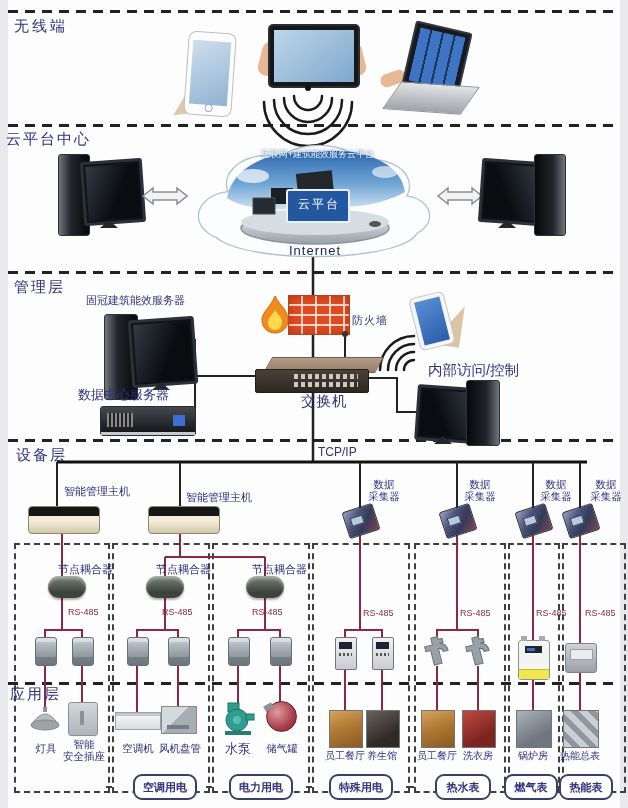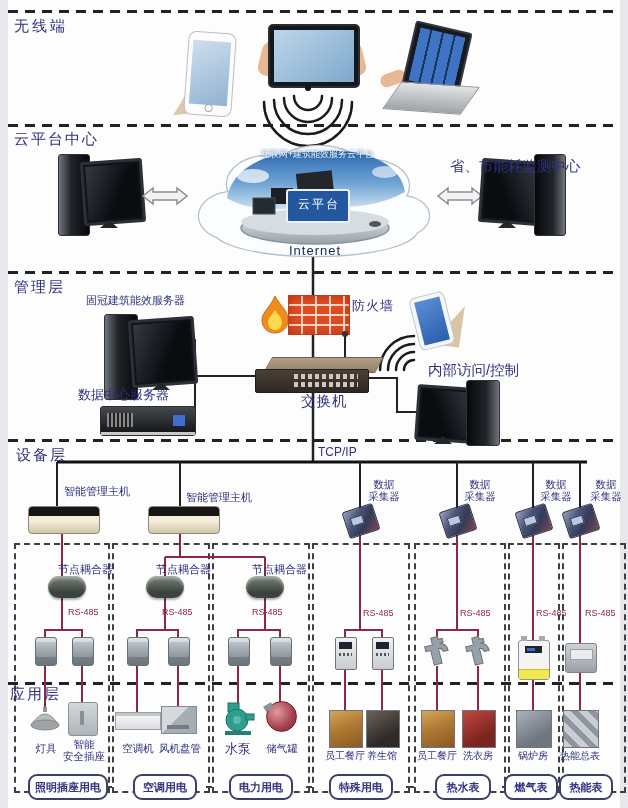--- a/index.html
+++ b/index.html
@@ -106,22 +106,21 @@
   </svg>
 
   <div class="abs" style="left:388px;top:26px;width:86px;height:92px;z-index:2">
     <div style="position:absolute;left:-8px;top:46px;width:26px;height:13px;background:#e8b794;border-radius:7px;transform:rotate(-20deg)"></div>
     <div style="position:absolute;left:20px;top:0;width:54px;height:62px;background:#171a20;border:2px solid #34383e;border-radius:3px;transform:rotate(13deg)">
       <div style="position:absolute;inset:4px;background:repeating-linear-gradient(90deg,#3f74c4 0 10px,#18365e 10px 12px)"></div>
     </div>
     <div style="position:absolute;left:2px;top:58px;width:80px;height:26px;background:linear-gradient(#e2e4e6,#9fa3a7);border:1px solid #8b8f94;transform:skewX(-32deg) rotate(4deg)"></div>
   </div>
 
-  <div class="lbl" style="left:14px;top:130px;font-size:15px;letter-spacing:2px">云平台中心</div>
-  <div class="lbl" style="left:450px;top:158px;font-size:14.5px">省、市能耗监测中心</div>
+  <div class="lbl" style="left:6px;top:130px;font-size:15px;letter-spacing:2px">云平台中心</div>
 
   <div class="abs" style="left:52px;top:148px;width:92px;height:92px;z-index:2">
     <div style="position:absolute;left:6px;top:6px;width:30px;height:80px;background:linear-gradient(90deg,#70757c,#212429 40%,#07080b);border:1px solid #2e3136;border-radius:3px"></div>
     <div style="position:absolute;left:30px;top:12px;width:56px;height:58px;background:#101318;border:3px solid #2c3137;border-radius:3px;transform:rotate(-4deg)">
       <div style="position:absolute;inset:2px;background:linear-gradient(115deg,#343a43,#0a0c10 60%)"></div>
     </div>
     <div style="position:absolute;left:48px;top:72px;width:0;height:0;border-left:9px solid transparent;border-right:9px solid transparent;border-bottom:8px solid #23262b"></div>
   </div>
 
   <svg class="abs" style="left:142px;top:186px;z-index:2" width="46" height="20" viewBox="0 0 46 20">
@@ -200,21 +199,21 @@
     <div style="position:absolute;left:72px;top:8px;width:12px;height:11px;background:#3d6fd0"></div>
     <div style="position:absolute;left:0;bottom:0;width:100%;height:3px;background:#c7cacd"></div>
   </div>
 
   <svg class="abs" style="left:258px;top:294px;z-index:3" width="34" height="40" viewBox="0 0 34 40">
     <path d="M17,2 C22,12 30,16 30,26 C30,34 24,39 17,39 C10,39 4,34 4,26 C4,18 12,14 17,2 Z" fill="#f08b1e" stroke="#d06a10"></path>
     <path d="M17,16 C20,21 24,23 24,28 C24,33 21,36 17,36 C13,36 10,33 10,28 C10,24 14,21 17,16 Z" fill="#ffd84d"></path>
   </svg>
   <div class="abs" style="left:288px;top:295px;width:60px;height:38px;z-index:2;background-color:#e14a20;border:1px solid #c03d18;box-shadow:inset 0 0 8px rgba(0,0,0,.25);
        background-image:repeating-linear-gradient(0deg,transparent 0 8px,#f6d7c6 8px 10px),repeating-linear-gradient(90deg,transparent 0 12px,#f6d7c6 12px 14px)"></div>
-  <div class="lbl" style="left:352px;top:299px;font-size:13px;letter-spacing:1px">防火墙</div>
+  <div class="lbl" style="left:352px;top:314px;font-size:11px;letter-spacing:1px">防火墙</div>
 
   <div class="abs" style="left:412px;top:294px;width:54px;height:58px;z-index:2">
     <div style="position:absolute;left:22px;top:10px;width:0;height:0;border-left:28px solid transparent;border-bottom:42px solid #d9c4a4;transform:rotate(8deg)"></div>
     <div style="position:absolute;left:2px;top:0;width:34px;height:52px;background:#f5f6f8;border:1px solid #c2c6cc;border-radius:6px;transform:rotate(-14deg)">
       <div style="position:absolute;inset:4px;background:linear-gradient(160deg,#5a8fd6,#2a5cab)"></div>
     </div>
   </div>
 
   <svg class="abs" style="left:374px;top:330px;z-index:2" width="44" height="44" viewBox="0 0 44 44">
     <g stroke="#1a1a1a" stroke-width="2.5" fill="none" stroke-linecap="round">
@@ -377,20 +376,19 @@
   <div class="photo" style="left:516px;top:710px;width:34px;background:linear-gradient(150deg,#aab2bc,#6f7680 70%)"></div>
   <div class="photo" style="left:563px;top:710px;width:34px;background:repeating-linear-gradient(45deg,#c9ced4 0 6px,#8f969e 6px 12px)"></div>
 
   <div class="lbl ctr" style="left:321px;top:750px;width:48px;font-size:10px">员工餐厅</div>
   <div class="lbl ctr" style="left:358px;top:750px;width:48px;font-size:10px">养生馆</div>
   <div class="lbl ctr" style="left:413px;top:750px;width:48px;font-size:10px">员工餐厅</div>
   <div class="lbl ctr" style="left:454px;top:750px;width:48px;font-size:10px">洗衣房</div>
   <div class="lbl ctr" style="left:509px;top:750px;width:48px;font-size:10px">锅炉房</div>
   <div class="lbl ctr" style="left:556px;top:750px;width:48px;font-size:10px">热能总表</div>
 
-  <div class="catbox" style="left:28px;width:76px">照明插座用电</div>
   <div class="catbox" style="left:133px;width:60px">空调用电</div>
   <div class="catbox" style="left:229px;width:60px">电力用电</div>
   <div class="catbox" style="left:329px;width:60px">特殊用电</div>
   <div class="catbox" style="left:435px;width:52px">热水表</div>
   <div class="catbox" style="left:504px;width:50px">燃气表</div>
   <div class="catbox" style="left:559px;width:50px">热能表</div>
 </div>
 
 </body></html>

